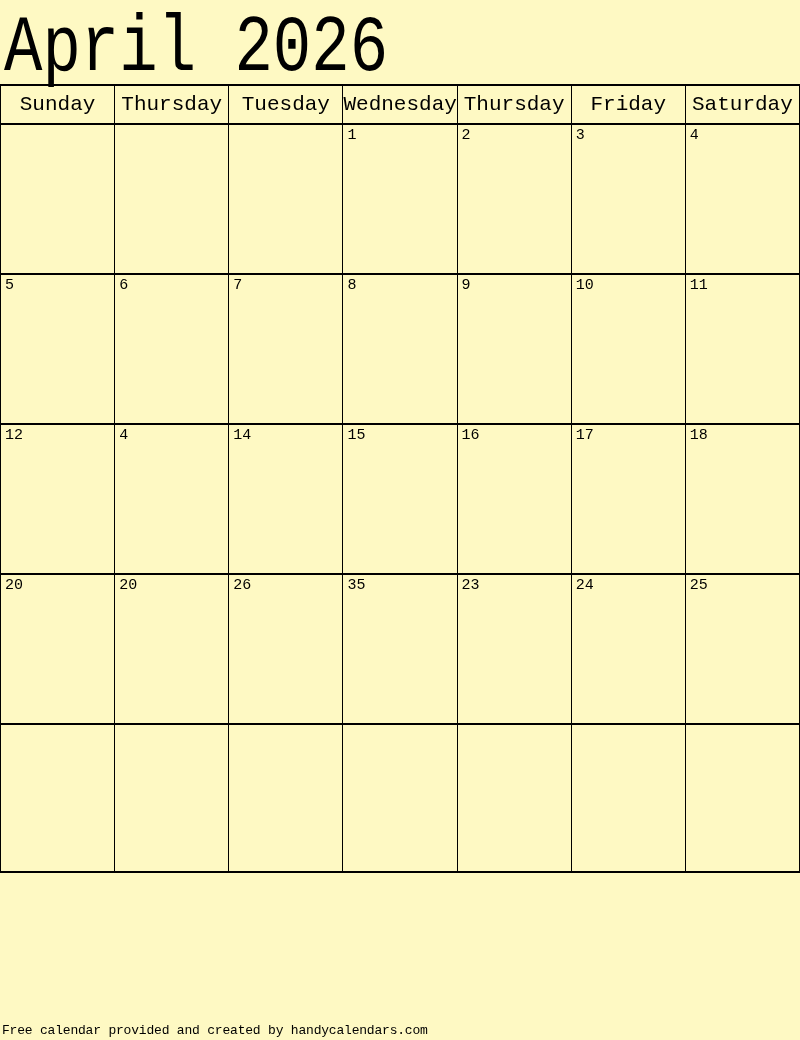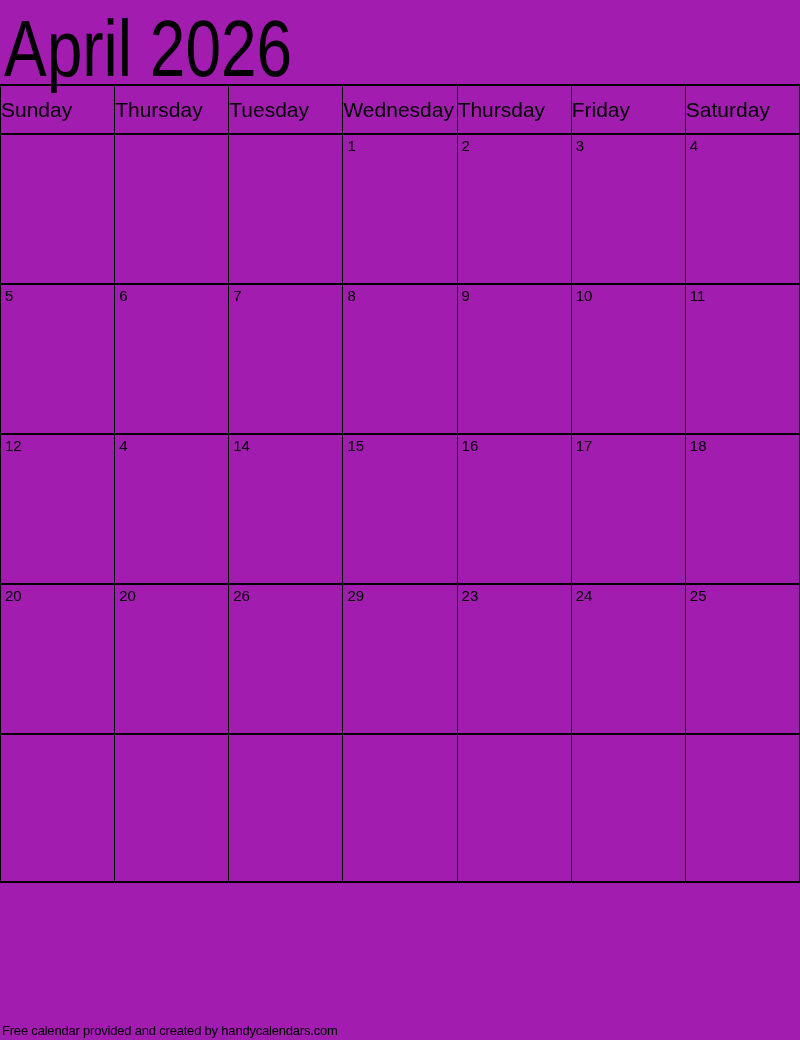--- a/index.html
+++ b/index.html
@@ -4,23 +4,23 @@
 <style>
   html, body {
     margin: 0;
     padding: 0;
     background: #ffffff;
   }
   .page {
     position: relative;
     width: 800px;
     height: 1040px;
-    background: #a21caf;
+    background: #fef9c3;
     color: #000000;
-    font-family: Liberation Sans, sans-serif;
+    font-family: Liberation Mono, monospace;
     overflow: hidden;
   }
   .title {
     position: absolute;
     top: 9px;
     left: 4px;
     margin: 0;
     font-size: 80px;
     font-weight: 400;
     line-height: 80px;
@@ -40,27 +40,27 @@
     box-sizing: border-box;
     border-collapse: separate;
     border-spacing: 0;
     table-layout: fixed;
     border-top: 2px solid #000;
     border-left: 1px solid #000;
     z-index: 1;
   }
   table.cal th {
     box-sizing: border-box;
-    height: 49px;
+    height: 39px;
     border-right: 1px solid #000;
     border-bottom: 2px solid #000;
     padding: 0;
     font-size: 21px;
     font-weight: 400;
-    text-align: left;
+    text-align: center;
     vertical-align: middle;
     overflow: hidden;
     white-space: nowrap;
   }
   table.cal td {
     box-sizing: border-box;
     height: 150px;
     border-right: 1px solid #000;
     border-bottom: 2px solid #000;
     padding: 3px 2px 0 4px;
@@ -130,21 +130,21 @@
         <td><span class="day-number">14</span></td>
         <td><span class="day-number">15</span></td>
         <td><span class="day-number">16</span></td>
         <td><span class="day-number">17</span></td>
         <td><span class="day-number">18</span></td>
       </tr>
       <tr>
         <td><span class="day-number">20</span></td>
         <td><span class="day-number">20</span></td>
         <td><span class="day-number">26</span></td>
-        <td><span class="day-number">29</span></td>
+        <td><span class="day-number">35</span></td>
         <td><span class="day-number">23</span></td>
         <td><span class="day-number">24</span></td>
         <td><span class="day-number">25</span></td>
       </tr>
       <tr class="last">
         <td><span class="day-number"></span></td>
         <td><span class="day-number"></span></td>
         <td><span class="day-number"></span></td>
         <td><span class="day-number"></span></td>
         <td><span class="day-number"></span></td>

